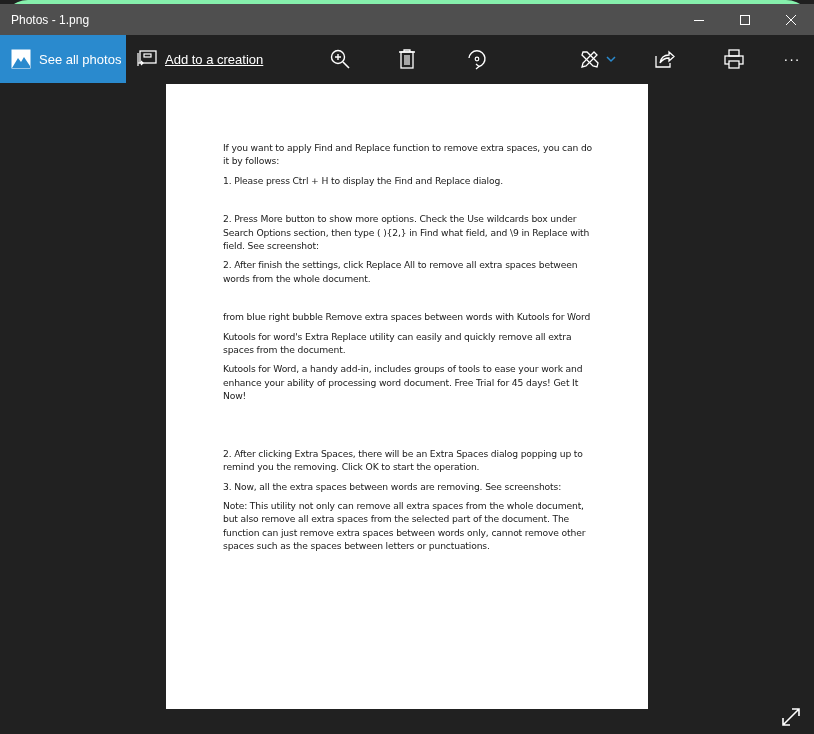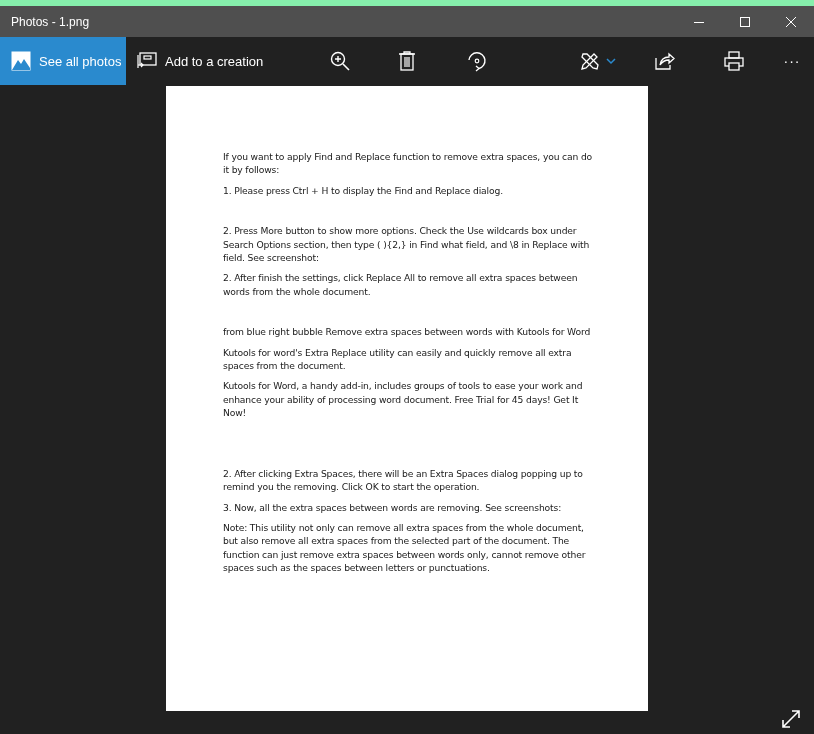--- a/index.html
+++ b/index.html
@@ -1,30 +1,30 @@
 <!DOCTYPE html>
 <html><head>
 <meta charset="utf-8">
 <style>
   * { box-sizing: border-box; margin: 0; padding: 0; }
   html, body { width: 814px; height: 734px; overflow: hidden; background: #202020; font-family: "Liberation Sans", "DejaVu Sans", sans-serif; }
-  .window { position: relative; width: 814px; height: 734px; background: #212121; border-top: 6px solid #86efac; }
+  .window { position: relative; width: 814px; height: 734px; background: #212121; border-top: 4px solid #86efac; border-radius: 28px; }
   .titlebar { position: absolute; top: 0; left: 0; width: 814px; height: 31px; background: #4f4f4f; }
   .title { position: absolute; left: 11px; top: 9px; font-size: 12px; color: #ffffff; }
   .win-btn { position: absolute; top: 0; width: 46px; height: 31px; display: flex; align-items: center; justify-content: center; cursor: pointer; }
   .toolbar { position: absolute; top: 31px; left: 0; width: 814px; height: 48px; background: #212121; }
   .see-all { position: absolute; left: 0; top: 0; width: 126px; height: 48px; background: #2a8ace; display: flex; align-items: center; color: #fff; font-size: 13px; cursor: pointer; }
   .see-all .ico { margin-left: 11px; margin-right: 8px; display: flex; }
-  .add-creation { position: absolute; left: 126px; top: 0; height: 48px; display: flex; align-items: center; color: #fff; font-size: 13px; cursor: pointer; padding-left: 11px; }
+  .add-creation { position: absolute; left: 126px; top: 0; height: 48px; display: flex; align-items: center; color: #fff; font-size: 13px; cursor: pointer; padding-left: 11px; text-decoration: underline; }
   .add-creation .ico { margin-right: 8px; display: flex; }
   .tb-icon { position: absolute; top: 12px; width: 24px; height: 24px; display: flex; align-items: center; justify-content: center; cursor: pointer; }
   .stage { position: absolute; top: 79px; left: 0; width: 814px; height: 655px; background: #212121; }
   .page { position: absolute; left: 166px; top: 1px; width: 482px; height: 625px; background: #ffffff; }
   .doc { position: absolute; left: 57px; top: 57px; width: 370px; font-family: "DejaVu Sans", sans-serif; font-size: 9.2px; line-height: 13.4px; color: #1a1a1a; letter-spacing: -0.15px; }
-  .doc p { margin-bottom: 6px; margin-top: 7px; }
+  .doc p { margin-bottom: 6px; }
   .fullscreen { position: absolute; right: 12px; bottom: 10px; width: 22px; height: 22px; cursor: pointer; }
 </style>
 </head>
 <body>
 
 <div class="window">
   <div class="titlebar">
     <span class="title">Photos - 1.png</span>
     <div class="win-btn" style="left:676px">
       <svg width="12" height="12" viewBox="0 0 12 12">
@@ -113,21 +113,21 @@
       <span>···</span>
     </div>
   </div>
 
   <div class="stage">
     <div class="page">
       <div class="doc" id="doc">
           <p>If you want to apply Find and Replace function to remove extra spaces, you can do it by follows:</p>
           <p>1. Please press Ctrl + H to display the Find and Replace dialog.</p>
           <p style="height: 13px;"></p>
-          <p>2. Press More button to show more options. Check the Use wildcards box under Search Options section, then type ( ){2,} in Find what field, and \8 in Replace with field. See screenshot:</p>
+          <p>2. Press More button to show more options. Check the Use wildcards box under Search Options section, then type ( ){2,} in Find what field, and \9 in Replace with field. See screenshot:</p>
           <p>2. After finish the settings, click Replace All to remove all extra spaces between words from the whole document.</p>
           <p style="height: 13px;"></p>
           <p>from blue right bubble Remove extra spaces between words with Kutools for Word</p>
           <p>Kutools for word's Extra Replace utility can easily and quickly remove all extra spaces from the document.</p>
           <p>Kutools for Word, a handy add-in, includes groups of tools to ease your work and enhance your ability of processing word document. Free Trial for 45 days! Get It Now!</p>
           <p style="height: 13px;"></p>
           <p style="height: 13px;"></p>
           <p>2. After clicking Extra Spaces, there will be an Extra Spaces dialog popping up to remind you the removing. Click OK to start the operation.</p>
           <p>3. Now, all the extra spaces between words are removing. See screenshots:</p>
           <p>Note: This utility not only can remove all extra spaces from the whole document, but also remove all extra spaces from the selected part of the document. The function can just remove extra spaces between words only, cannot remove other spaces such as the spaces between letters or punctuations.</p>

